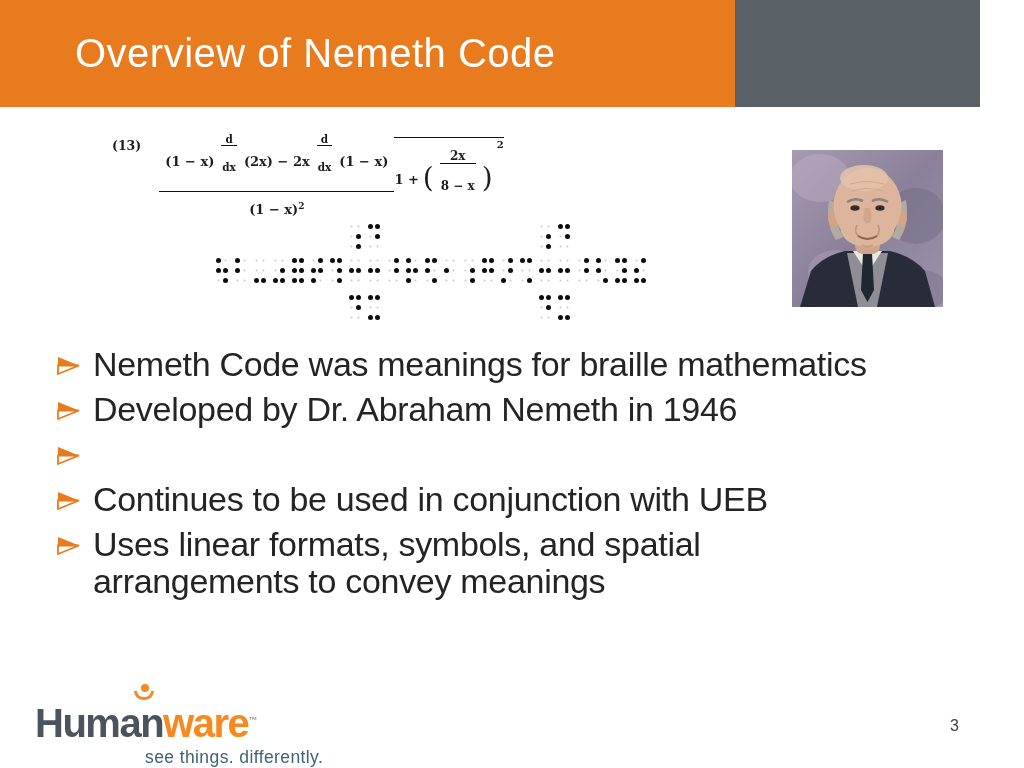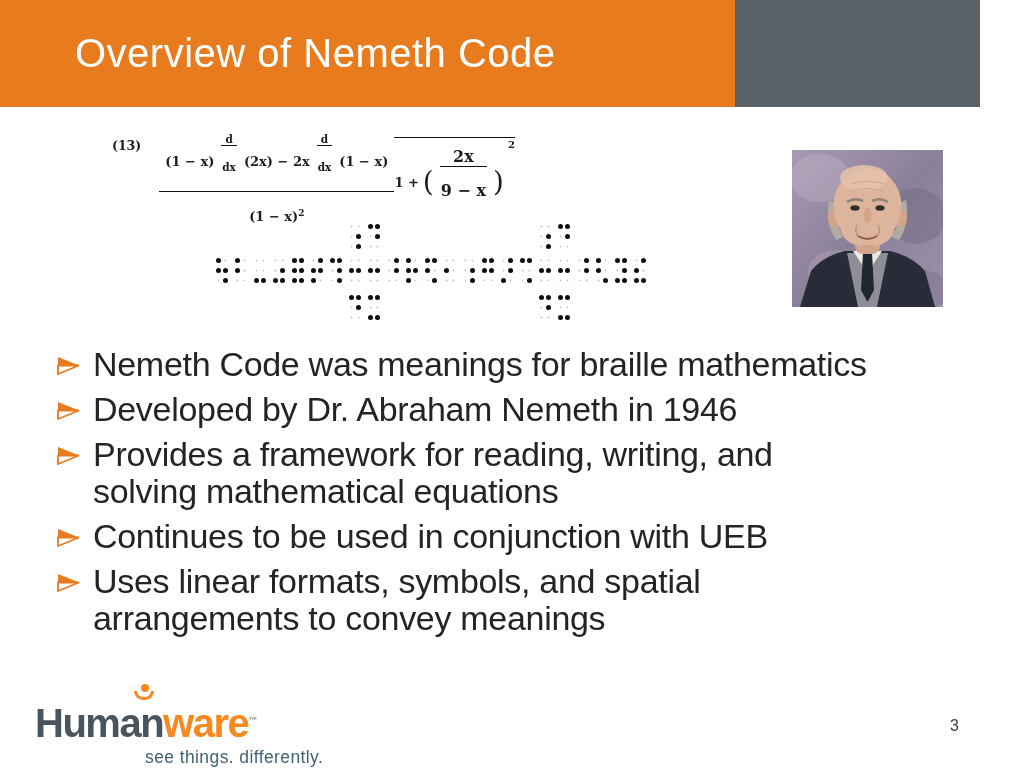--- a/index.html
+++ b/index.html
@@ -31,21 +31,21 @@
   }
   .eq-label { margin-top:4px; margin-right:18px; font-size:12.5px; }
   .ofrac { display:inline-flex; flex-direction:row; align-items:center; }
   .ofrac > .oden {
     align-self:stretch; display:flex; justify-content:center; align-items:center;
     border-top:1.7px solid #111; margin-top:3px; padding-top:3px; gap:4px;
   }
   .ifrac { display:inline-flex; flex-direction:column; align-items:center; }
   .ifrac > .iden {
     align-self:stretch; text-align:center;
-    border-top:1.4px solid #111; margin-top:2px; padding-top:17px;
+    border-top:1.4px solid #111; margin-top:2px; padding-top:10px;
   }
   .inum-row { display:flex; align-items:center; gap:5px; padding:0 6px; }
   .dfrac { display:inline-flex; flex-direction:column; align-items:center; font-size:10.5px; line-height:1.05; margin:0 2px; }
   .dfrac > .dden { border-top:1px solid #111; padding:16px 1px; }
   .eq-sup { font-size:9px; vertical-align:super; line-height:0; }
   .bigparen { font-size:28px; font-weight:400; line-height:0.9; transform:translateY(-1px); }
   .bexp { font-size:10px; align-self:flex-start; margin-top:-2px; }
 
   
   .braille { position:absolute; left:215px; top:221px; }
@@ -115,23 +115,23 @@
             <span>(1 − x)</span>
           </span>
           <span class="iden">
             <span>(1 − x)</span><span class="eq-sup">2</span>
           </span>
         </span>
       </span>
       <span class="oden">
         <span>1 +</span>
         <span class="bigparen">(</span>
-        <span class="dfrac" style="font-size:16px">
+        <span class="dfrac" style="font-size:12px">
           <span class="dnum">2x</span>
-          <span class="dden">9 − x</span>
+          <span class="dden">8 − x</span>
         </span>
         <span class="bigparen">)</span>
         <span class="bexp">2</span>
       </span>
     </span>
   </div>
 
   <div class="braille">
       <div class="br-row top">
         <div class="br-cell blank">
@@ -766,21 +766,20 @@
       </span>
       <span class="bullet-text">Developed by Dr. Abraham Nemeth in 1946</span>
     </div>
     <div class="bullet-item">
       <span class="bullet-marker">
         <svg width="27" height="27" viewBox="0 0 27 27">
             <polygon points="3,5 24,13.5 3,13.5" fill="#E87B1E"></polygon>
             <polygon points="3,13.5 24,13.5 3,22" fill="#ffffff" stroke="#E87B1E" stroke-width="1.8"></polygon>
           </svg>
       </span>
-      <span class="bullet-text"><span>Provides a framework for reading, writing, and</span><br><span>solving mathematical equations</span></span>
     </div>
     <div class="bullet-item">
       <span class="bullet-marker">
         <svg width="27" height="27" viewBox="0 0 27 27">
             <polygon points="3,5 24,13.5 3,13.5" fill="#E87B1E"></polygon>
             <polygon points="3,13.5 24,13.5 3,22" fill="#ffffff" stroke="#E87B1E" stroke-width="1.8"></polygon>
           </svg>
       </span>
       <span class="bullet-text">Continues to be used in conjunction with UEB</span>
     </div>

